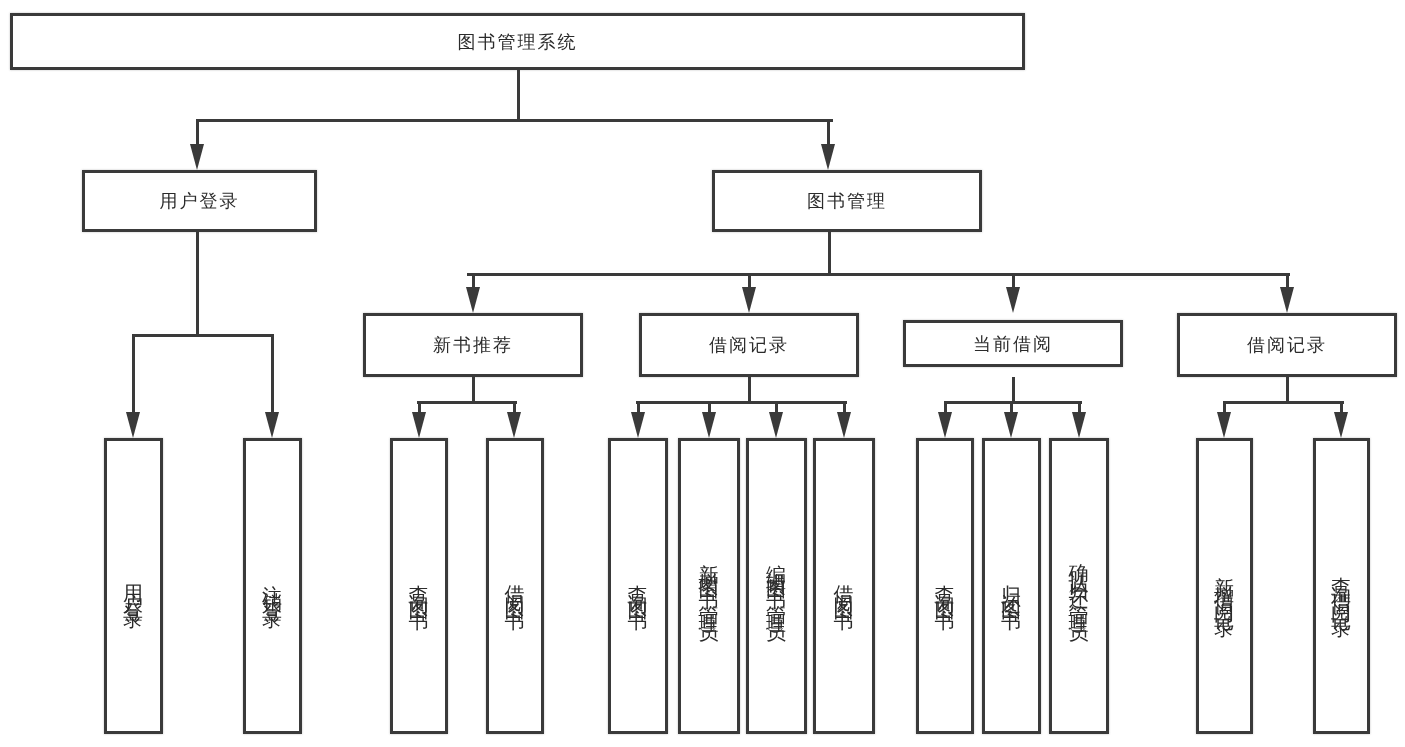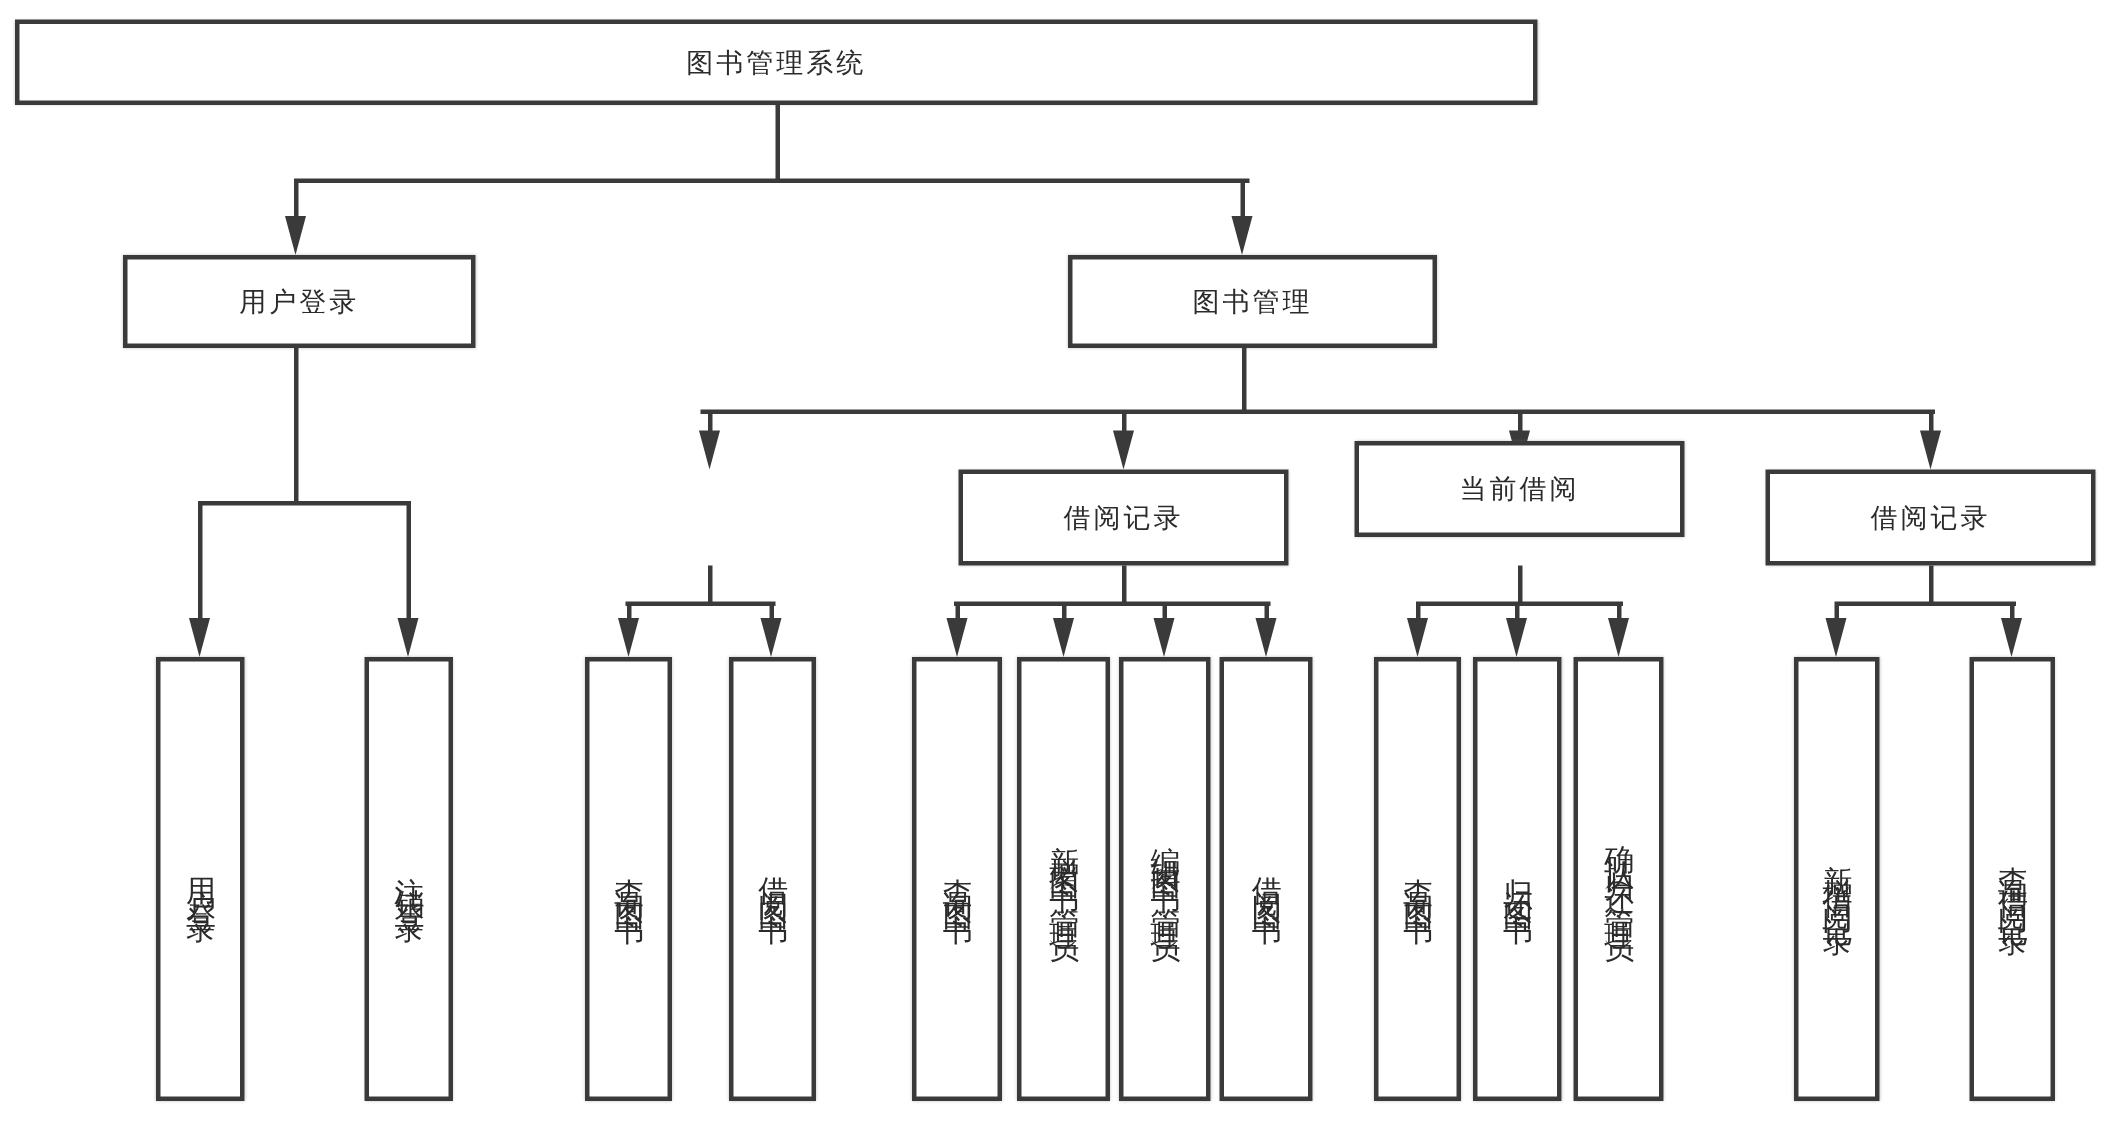--- a/index.html
+++ b/index.html
@@ -44,21 +44,21 @@
   <div class="ln" style="left:517px;top:70px;width:3px;height:50px"></div>
   <div class="ln" style="left:196px;top:119px;width:637px;height:3px"></div>
   <div class="ln" style="left:196px;top:121px;width:3px;height:23px"></div>
   <div class="arr" style="left:190px;top:144px"></div>
   <div class="ln" style="left:827px;top:121px;width:3px;height:23px"></div>
   <div class="arr" style="left:821px;top:144px"></div>
 
   <div class="hbox" style="left:82px;top:170px;width:235px;height:62px">
     <span>用户登录</span>
   </div>
-  <div class="hbox" style="left:712px;top:170px;width:246px;height:62px">
+  <div class="hbox" style="left:712px;top:170px;width:270px;height:62px">
     <span>图书管理</span>
   </div>
 
   <div class="ln" style="left:196px;top:232px;width:3px;height:103px"></div>
   <div class="ln" style="left:132px;top:334px;width:142px;height:3px"></div>
   <div class="ln" style="left:132px;top:336px;width:3px;height:76px"></div>
   <div class="arr" style="left:126px;top:412px"></div>
   <div class="ln" style="left:271px;top:336px;width:3px;height:76px"></div>
   <div class="arr" style="left:265px;top:412px"></div>
 
@@ -66,24 +66,27 @@
   <div class="ln" style="left:467px;top:273px;width:823px;height:3px"></div>
   <div class="ln" style="left:472px;top:276px;width:3px;height:12px"></div>
   <div class="arr" style="left:466px;top:287px"></div>
   <div class="ln" style="left:748px;top:276px;width:3px;height:12px"></div>
   <div class="arr" style="left:742px;top:287px"></div>
   <div class="ln" style="left:1012px;top:276px;width:3px;height:12px"></div>
   <div class="arr" style="left:1006px;top:287px"></div>
   <div class="ln" style="left:1286px;top:276px;width:3px;height:12px"></div>
   <div class="arr" style="left:1280px;top:287px"></div>
 
+  <div class="hbox" style="left:363px;top:313px;width:220px;height:64px">
+    <span>新书推荐</span>
+  </div>
   <div class="hbox" style="left:639px;top:313px;width:220px;height:64px">
     <span>借阅记录</span>
   </div>
-  <div class="hbox" style="left:903px;top:294px;width:220px;height:64px">
+  <div class="hbox" style="left:903px;top:320px;width:220px;height:47px">
     <span>当前借阅</span>
   </div>
   <div class="hbox" style="left:1177px;top:313px;width:220px;height:64px">
     <span>借阅记录</span>
   </div>
 
   <div class="ln" style="left:472px;top:377px;width:3px;height:25px"></div>
   <div class="ln" style="left:748px;top:377px;width:3px;height:25px"></div>
   <div class="ln" style="left:1012px;top:377px;width:3px;height:25px"></div>
   <div class="ln" style="left:1286px;top:377px;width:3px;height:25px"></div>

